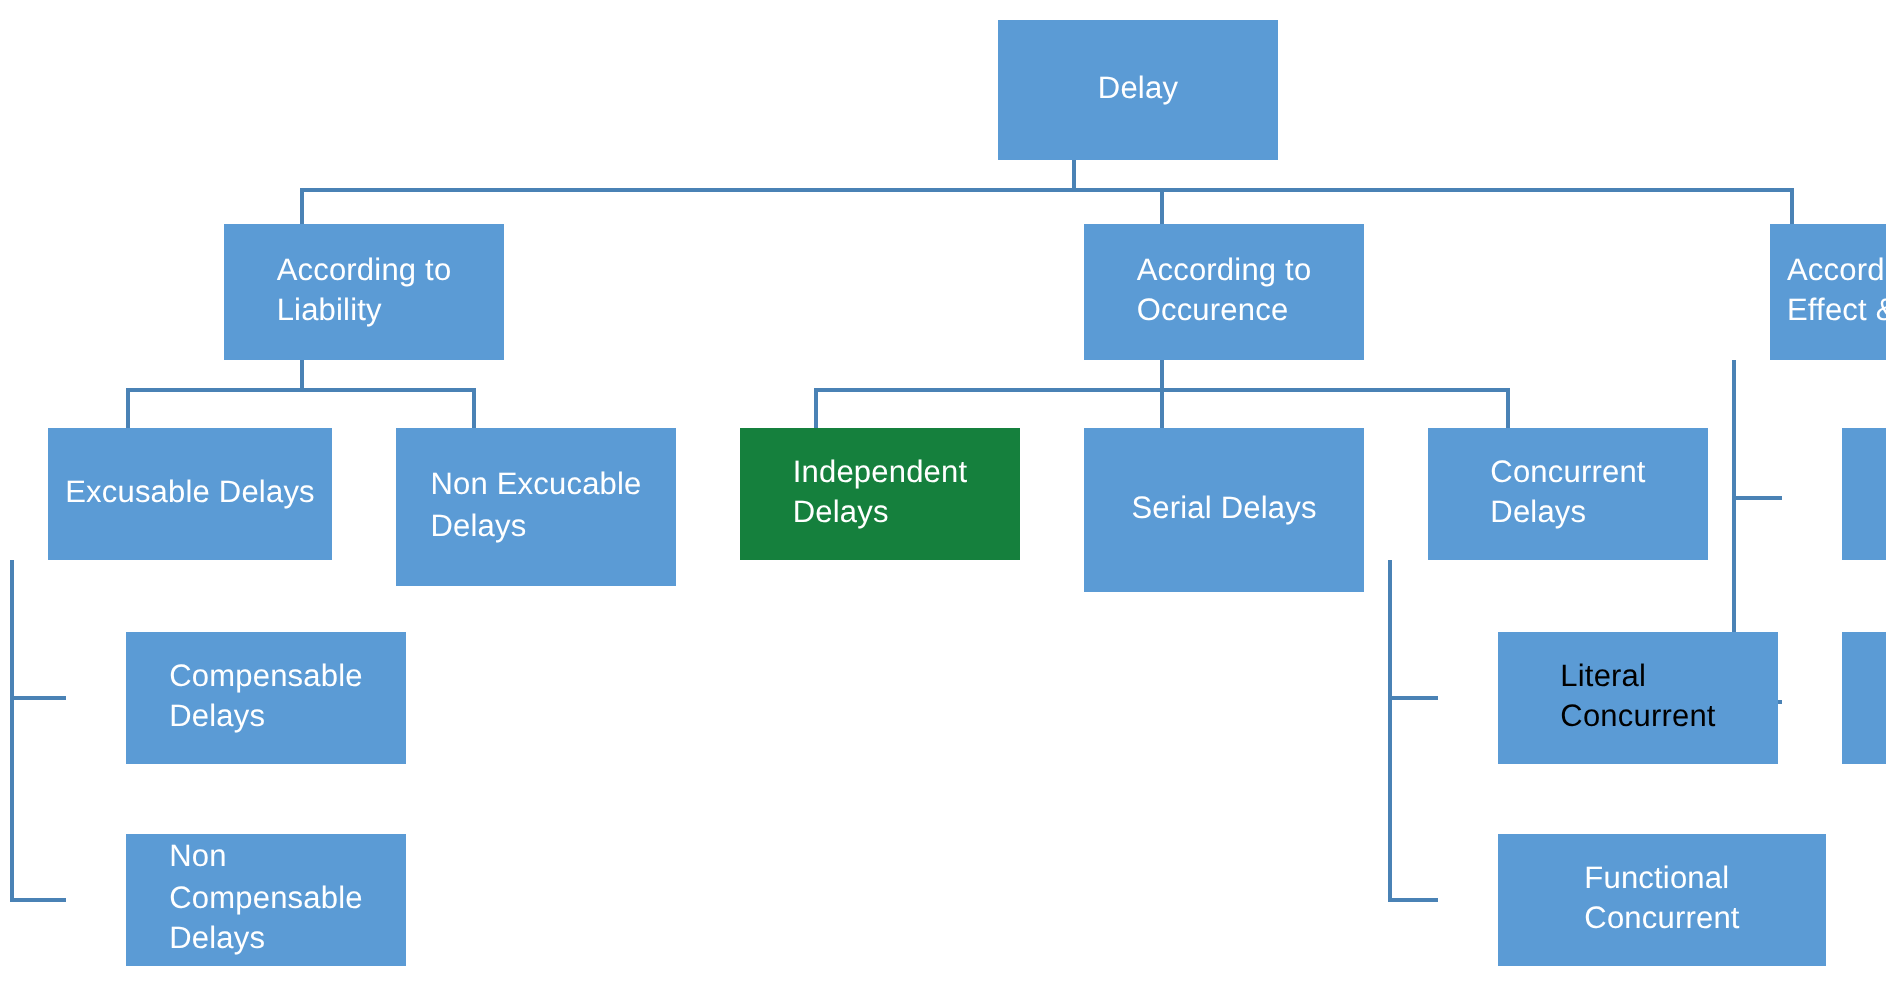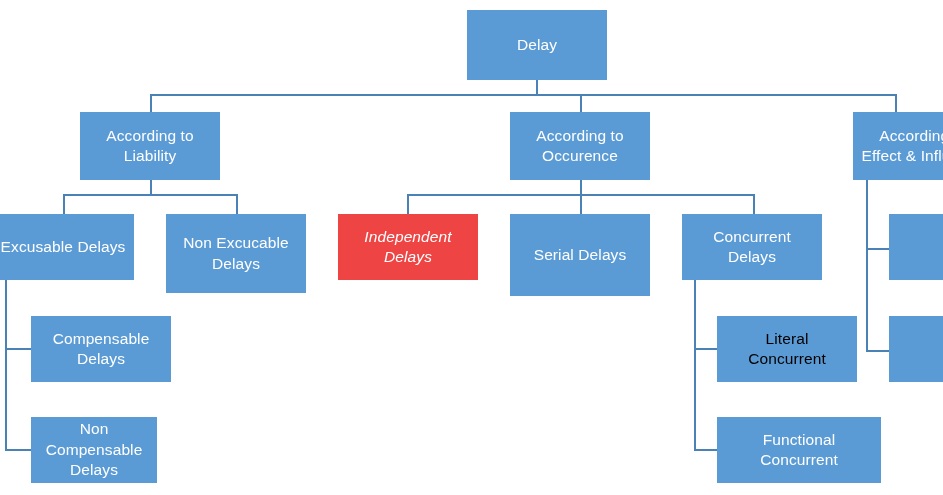--- a/index.html
+++ b/index.html
@@ -18,26 +18,27 @@
     background: #ffffff;
   }
   .node {
     position: absolute;
     box-sizing: border-box;
     background: #5B9BD5;
     color: #ffffff;
     display: flex;
     align-items: center;
     justify-content: center;
-    text-align: center;
+    text-align: left;
     font-size: 15.5px;
     line-height: 1.32;
     padding: 2px 6px;
     white-space: pre-line;
     letter-spacing: 0.1px;
+    margin-left: 32px;
   }
   .connector {
     position: absolute;
     background: #4A82B5;
   }
   .connector.h { height: 2px; }
   .connector.v { width: 2px; }
 </style>
 </head>
 <body>
@@ -69,29 +70,29 @@
     <div class="node" style="left: 467px; top: 10px; width: 140px; height: 70px; background: rgb(91, 155, 213); color: rgb(255, 255, 255);">Delay</div>
     <div class="node" style="left: 80px; top: 112px; width: 140px; height: 68px; background: rgb(91, 155, 213); color: rgb(255, 255, 255);">According to
 Liability</div>
     <div class="node" style="left: 510px; top: 112px; width: 140px; height: 68px; background: rgb(91, 155, 213); color: rgb(255, 255, 255);">According to
 Occurence</div>
     <div class="node" style="left: 853px; top: 112px; width: 140px; height: 68px; background: rgb(91, 155, 213); color: rgb(255, 255, 255);">According to
 Effect &amp; Influence</div>
     <div class="node" style="left: -8px; top: 214px; width: 142px; height: 66px; background: rgb(91, 155, 213); color: rgb(255, 255, 255);">Excusable Delays</div>
     <div class="node" style="left: 166px; top: 214px; width: 140px; height: 79px; background: rgb(91, 155, 213); color: rgb(255, 255, 255);">Non Excucable
 Delays</div>
-    <div class="node" style="left: 338px; top: 214px; width: 140px; height: 66px; background: #ef4444; color: rgb(255, 255, 255); font-style: italic;">Independent
+    <div class="node" style="left: 338px; top: 214px; width: 140px; height: 66px; background: #15803d; color: rgb(255, 255, 255);">Independent
 Delays</div>
     <div class="node" style="left: 510px; top: 214px; width: 140px; height: 82px; background: rgb(91, 155, 213); color: rgb(255, 255, 255);">Serial Delays</div>
     <div class="node" style="left: 682px; top: 214px; width: 140px; height: 66px; background: rgb(91, 155, 213); color: rgb(255, 255, 255);">Concurrent
 Delays</div>
     <div class="node" style="left: 889px; top: 214px; width: 140px; height: 66px; background: rgb(91, 155, 213); color: rgb(255, 255, 255);">C</div>
     <div class="node" style="left: 889px; top: 316px; width: 140px; height: 66px; background: rgb(91, 155, 213); color: rgb(255, 255, 255);">Non</div>
     <div class="node" style="left: 31px; top: 316px; width: 140px; height: 66px; background: rgb(91, 155, 213); color: rgb(255, 255, 255);">Compensable
 Delays</div>
-    <div class="node" style="left: 31px; top: 417px; width: 126px; height: 66px; background: rgb(91, 155, 213); color: rgb(255, 255, 255);">Non
+    <div class="node" style="left: 31px; top: 417px; width: 140px; height: 66px; background: rgb(91, 155, 213); color: rgb(255, 255, 255);">Non
 Compensable
 Delays</div>
     <div class="node" style="left: 717px; top: 316px; width: 140px; height: 66px; background: rgb(91, 155, 213); color: #000000;">Literal
 Concurrent</div>
     <div class="node" style="left: 717px; top: 417px; width: 164px; height: 66px; background: rgb(91, 155, 213); color: rgb(255, 255, 255);">Functional
 Concurrent</div>
   </div>
 
 </body></html>

